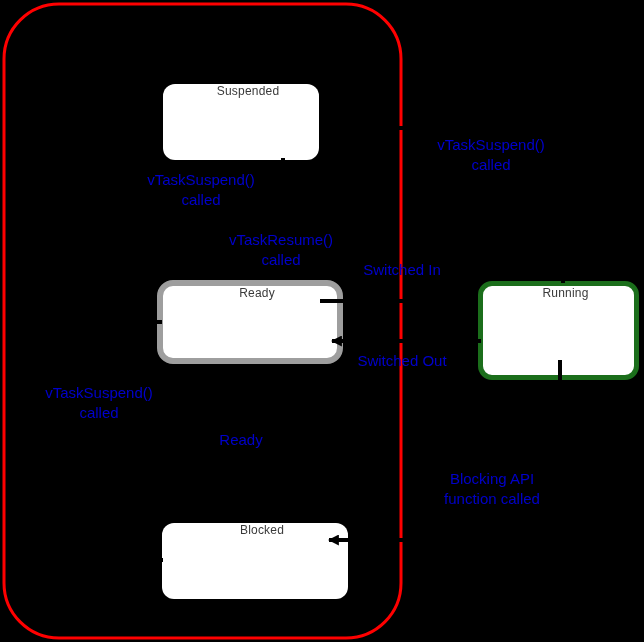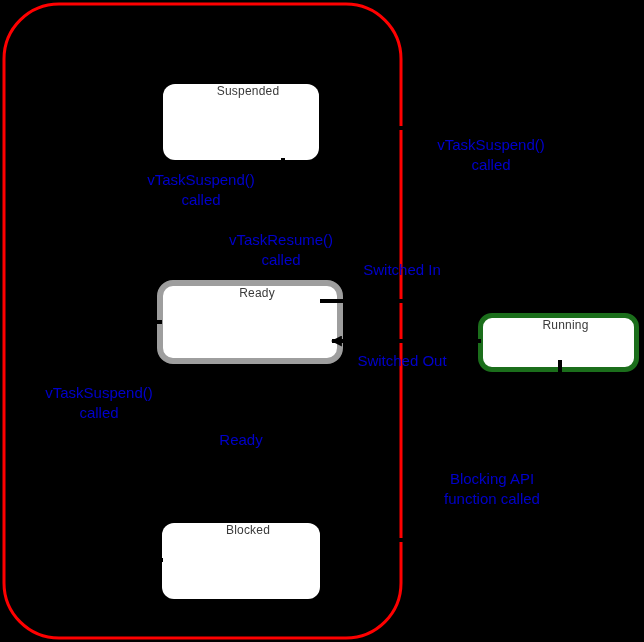--- a/index.html
+++ b/index.html
@@ -14,23 +14,23 @@
   .state{
     position:absolute;z-index:1;box-sizing:border-box;
     background:var(--state-fill,#fff);
     display:flex;align-items:flex-start;justify-content:center;
     color:var(--state-text,#3a3a3a);
     font-size:12px;letter-spacing:.2px;padding-left:14px;
   }
   .state-suspended{left:163px;top:84px;width:156px;height:76px;border-radius:12px;}
   .state-ready{left:157px;top:280px;width:186px;height:84px;border-radius:16px;
                border:6px solid var(--ready-border,#9e9e9e);}
-  .state-running{left:478px;top:281px;width:161px;height:59px;border-radius:14px;
-               border:5px solid var(--running-border,#1b6e1b);margin-top:32px;}
-  .state-blocked{left:162px;top:523px;width:158px;height:76px;border-radius:12px;}
+  .state-running{left:478px;top:281px;width:161px;height:99px;border-radius:14px;
+               border:5px solid var(--running-border,#1b6e1b);}
+  .state-blocked{left:162px;top:523px;width:186px;height:76px;border-radius:12px;}
 
   
   svg.overlay{position:absolute;left:0;top:0;z-index:2;pointer-events:none;}
   .container-rect{fill:none;stroke:var(--container-stroke,#f00);stroke-width:3px;}
   .edge{fill:none;stroke:var(--arrow-stroke,#000);stroke-width:4px;}
   .ah{fill:var(--arrow-stroke,#000);}
 
   
   .tlabel{
     position:absolute;z-index:3;transform:translateX(-50%);

